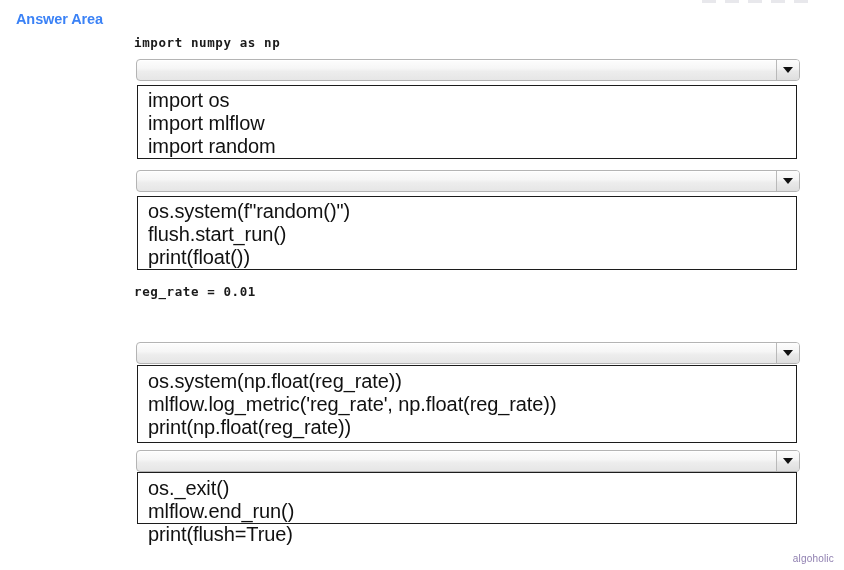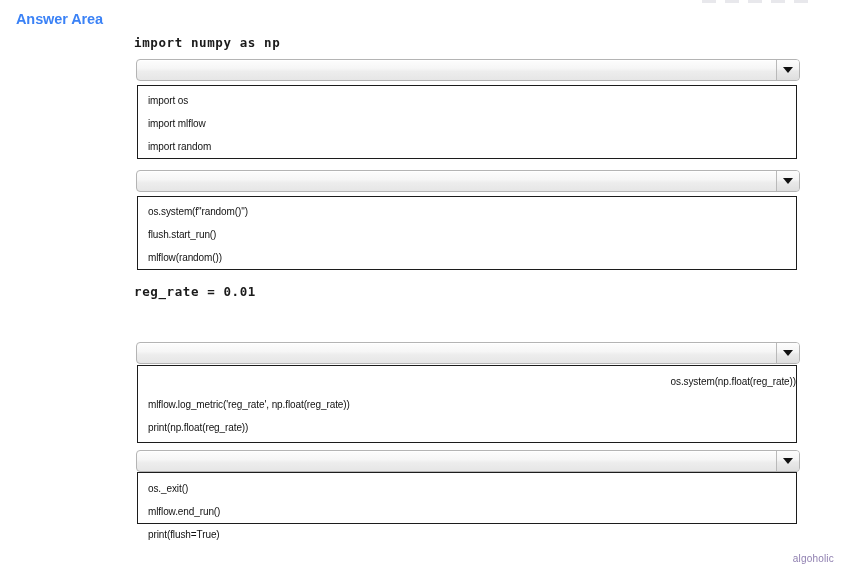--- a/index.html
+++ b/index.html
@@ -100,21 +100,21 @@
   }
 
   
   .optlist {
     position: absolute;
     box-sizing: border-box;
     border: 1.4px solid #1c1c1c;
     background: #ffffff;
   }
   .optlist .opt {
-    font-size: 10px;
+    font-size: 20px;
     color: #111111;
     line-height: 23px;
     padding-left: 10px;
     white-space: nowrap;
     letter-spacing: -0.1px;
   }
 
   .watermark {
     position: absolute;
     right: 10px;
@@ -155,33 +155,33 @@
 
 <div class="combo" style="left:136px; top:170px; width:664px;">
   <div class="combo-value" title=""></div>
   <div class="combo-arrow-btn">
     <span class="chev"></span>
   </div>
 </div>
 <div class="optlist" style="left:137px; top:196px; width:660px; height:74px;">
   <div class="opt" style="margin-top:3px;">os.system(f"random()")</div>
   <div class="opt">flush.start_run()</div>
-  <div class="opt">mlflow(random())</div>
+  <div class="opt">print(float())</div>
 </div>
 
 <div class="code-line" style="left:134px; top:284px;">reg_rate = 0.01</div>
 
 <div class="combo" style="left:136px; top:342px; width:664px;">
   <div class="combo-value" title=""></div>
   <div class="combo-arrow-btn">
     <span class="chev"></span>
   </div>
 </div>
 <div class="optlist" style="left:137px; top:365px; width:660px; height:78px;">
-  <div class="opt" style="margin-top:4px;text-align:right;">os.system(np.float(reg_rate))</div>
+  <div class="opt" style="margin-top:4px;">os.system(np.float(reg_rate))</div>
   <div class="opt">mlflow.log_metric('reg_rate', np.float(reg_rate))</div>
   <div class="opt">print(np.float(reg_rate))</div>
 </div>
 
 <div class="combo" style="left:136px; top:450px; width:664px;">
   <div class="combo-value" title=""></div>
   <div class="combo-arrow-btn">
     <span class="chev"></span>
   </div>
 </div>

